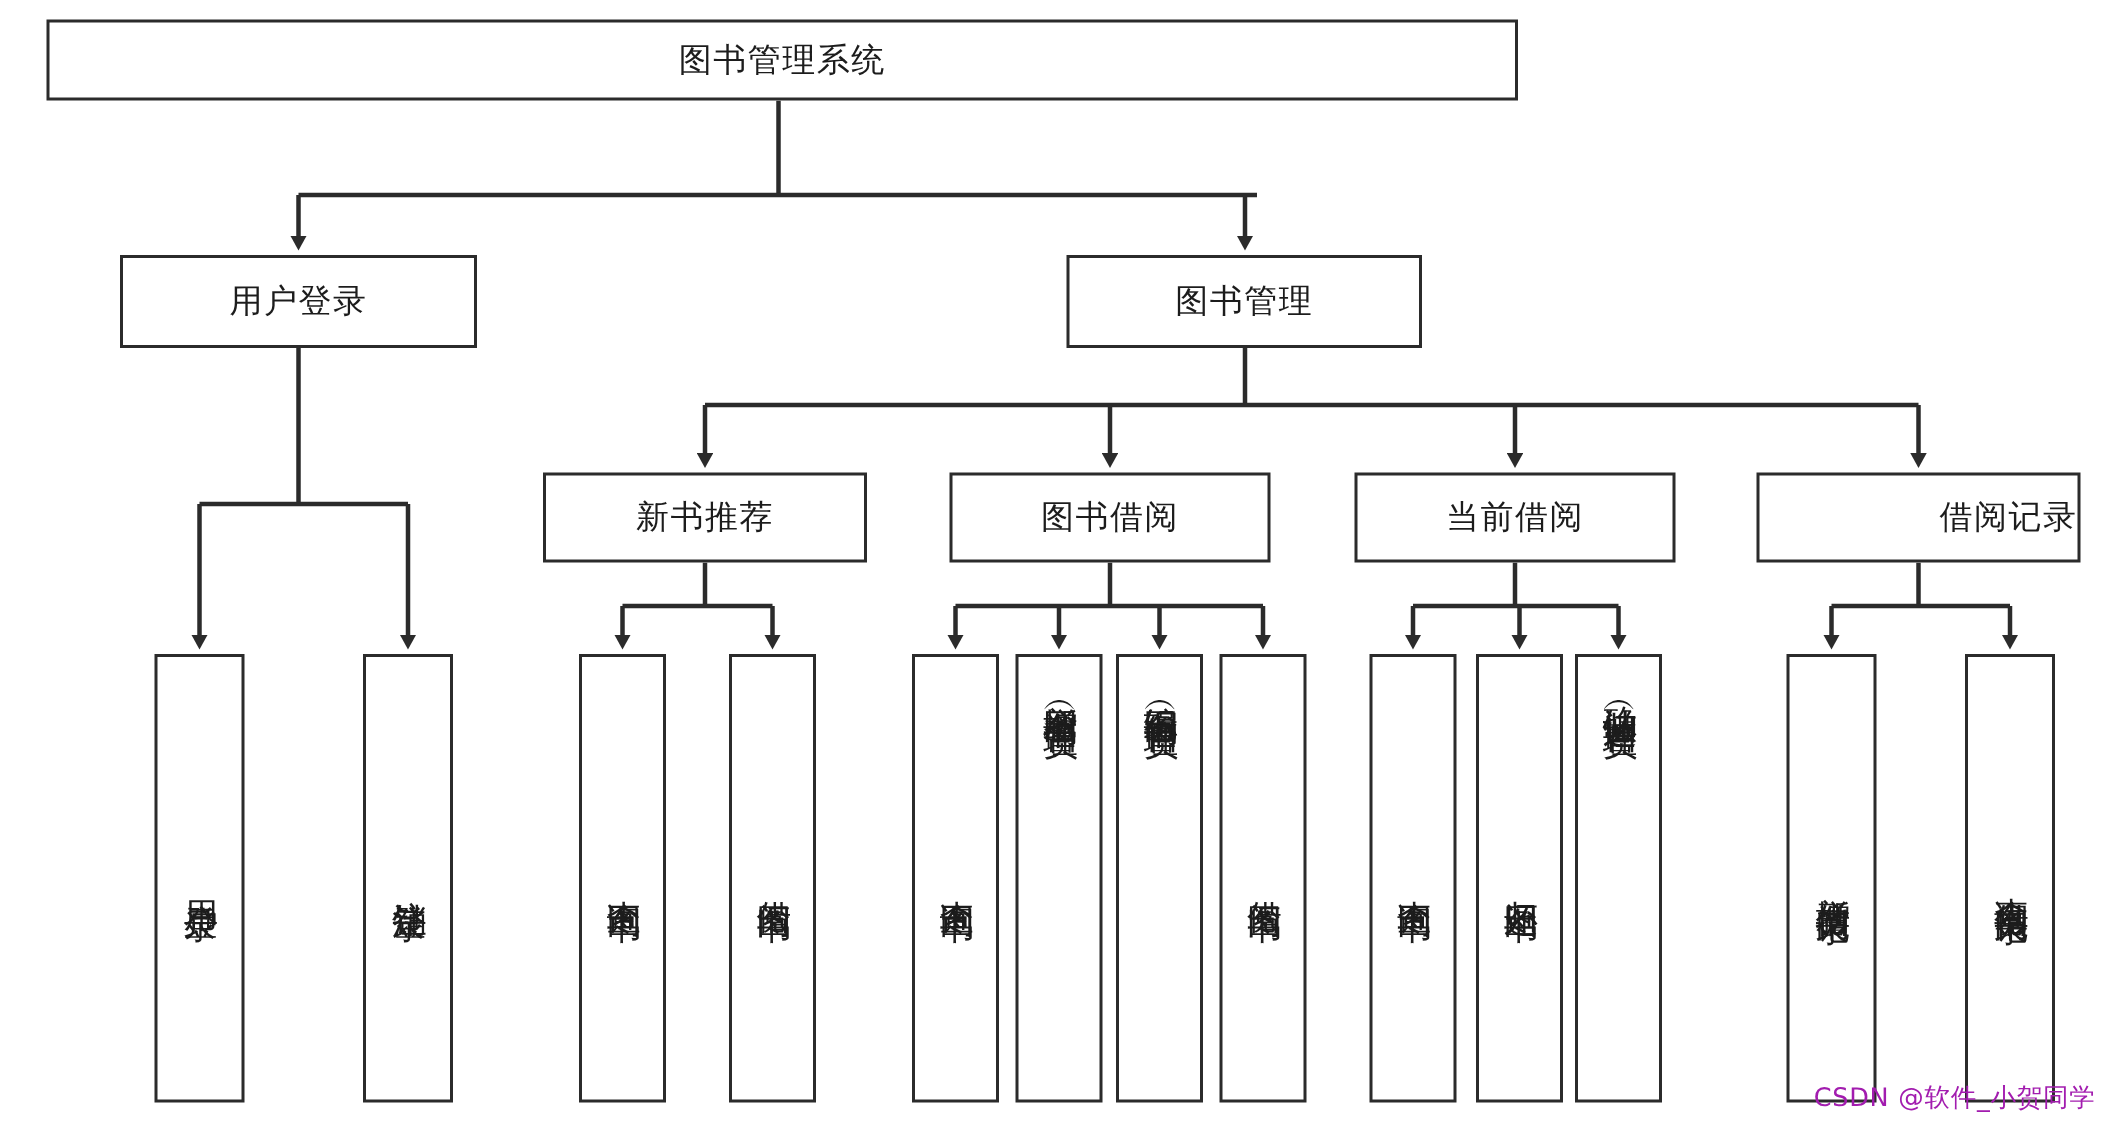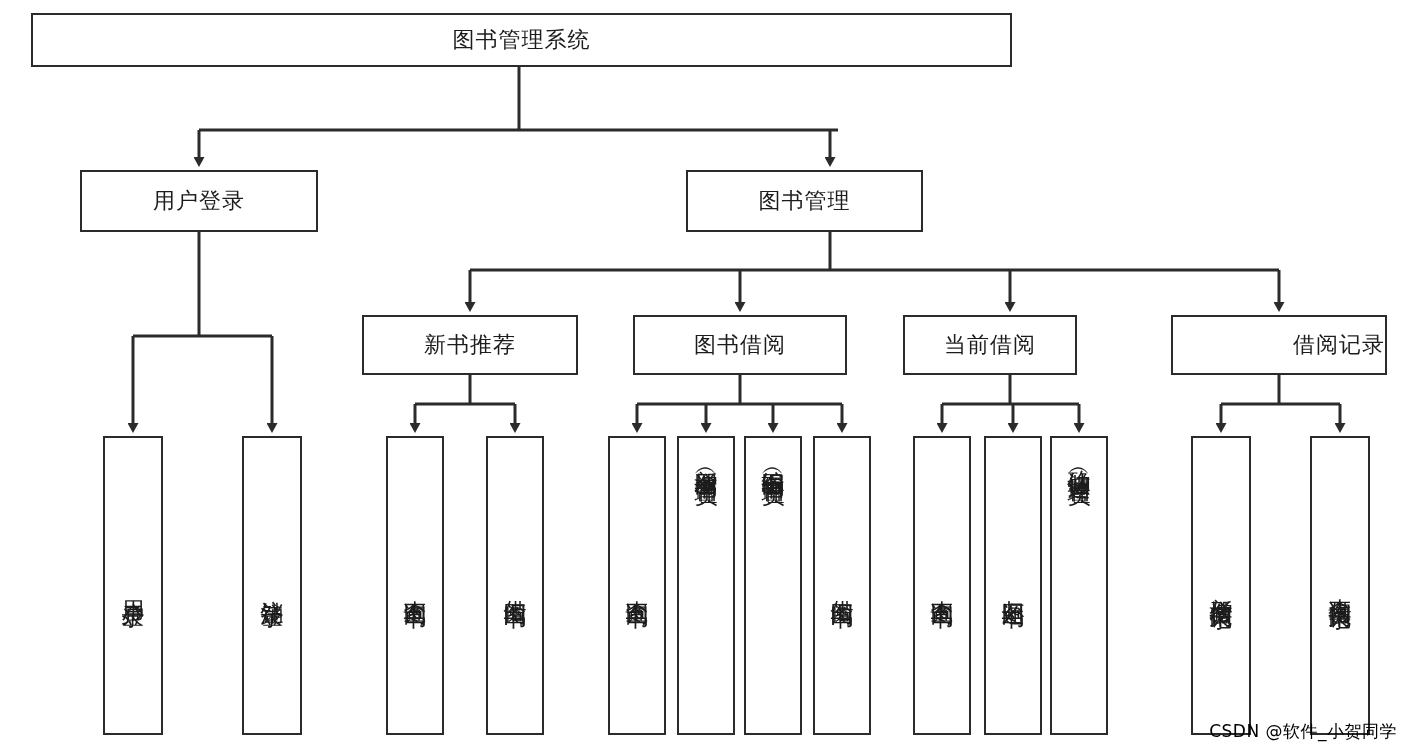--- a/index.html
+++ b/index.html
@@ -55,21 +55,21 @@
   }
   .node.v-node.centered {
     align-items: center;
     padding-top: 0;
   }
   .watermark {
     position: absolute;
     right: 8px;
     bottom: 4px;
     font-size: 17px;
-    color: #000000;
+    color: #a21caf;
     letter-spacing: 0.5px;
     white-space: nowrap;
   }
 </style>
 </head>
 <body>
 
 <div id="canvas">
 
   <svg class="wires" viewBox="0 0 1405 747" xmlns="http://www.w3.org/2000/svg">
@@ -122,31 +122,31 @@
     </g>
   </svg>
 
   <div class="node h-node" style="left: 15px; top: 13px; width: 981px; height: 54px; margin-left: 16px;">
     <span>图书管理系统</span>
   </div>
 
   <div class="node h-node" style="left: 80px; top: 170px; width: 238px; height: 62px;">
     <span>用户登录</span>
   </div>
-  <div class="node h-node" style="left: 686px; top: 170px; width: 237px; height: 62px;">
+  <div class="node h-node" style="left: 711px; top: 170px; width: 237px; height: 62px;">
     <span>图书管理</span>
   </div>
 
   <div class="node h-node" style="left: 633px; top: 315px; width: 214px; height: 60px;">
     <span>图书借阅</span>
   </div>
   <div class="node h-node" style="left: 362px; top: 315px; width: 216px; height: 60px;">
     <span>新书推荐</span>
   </div>
-  <div class="node h-node" style="left: 903px; top: 315px; width: 174px; height: 60px;">
+  <div class="node h-node" style="left: 903px; top: 315px; width: 214px; height: 60px;">
     <span>当前借阅</span>
   </div>
   <div class="node h-node" style="left: 1171px; top: 315px; width: 216px; height: 60px; justify-content: flex-end;">
     <span>借阅记录</span>
   </div>
 
   <div class="node v-node centered" style="left: 103px; top: 436px; width: 60px; height: 299px;">
     <span class="vtext">用户登录</span>
   </div>
   <div class="node v-node centered" style="left: 242px; top: 436px; width: 60px; height: 299px;">

